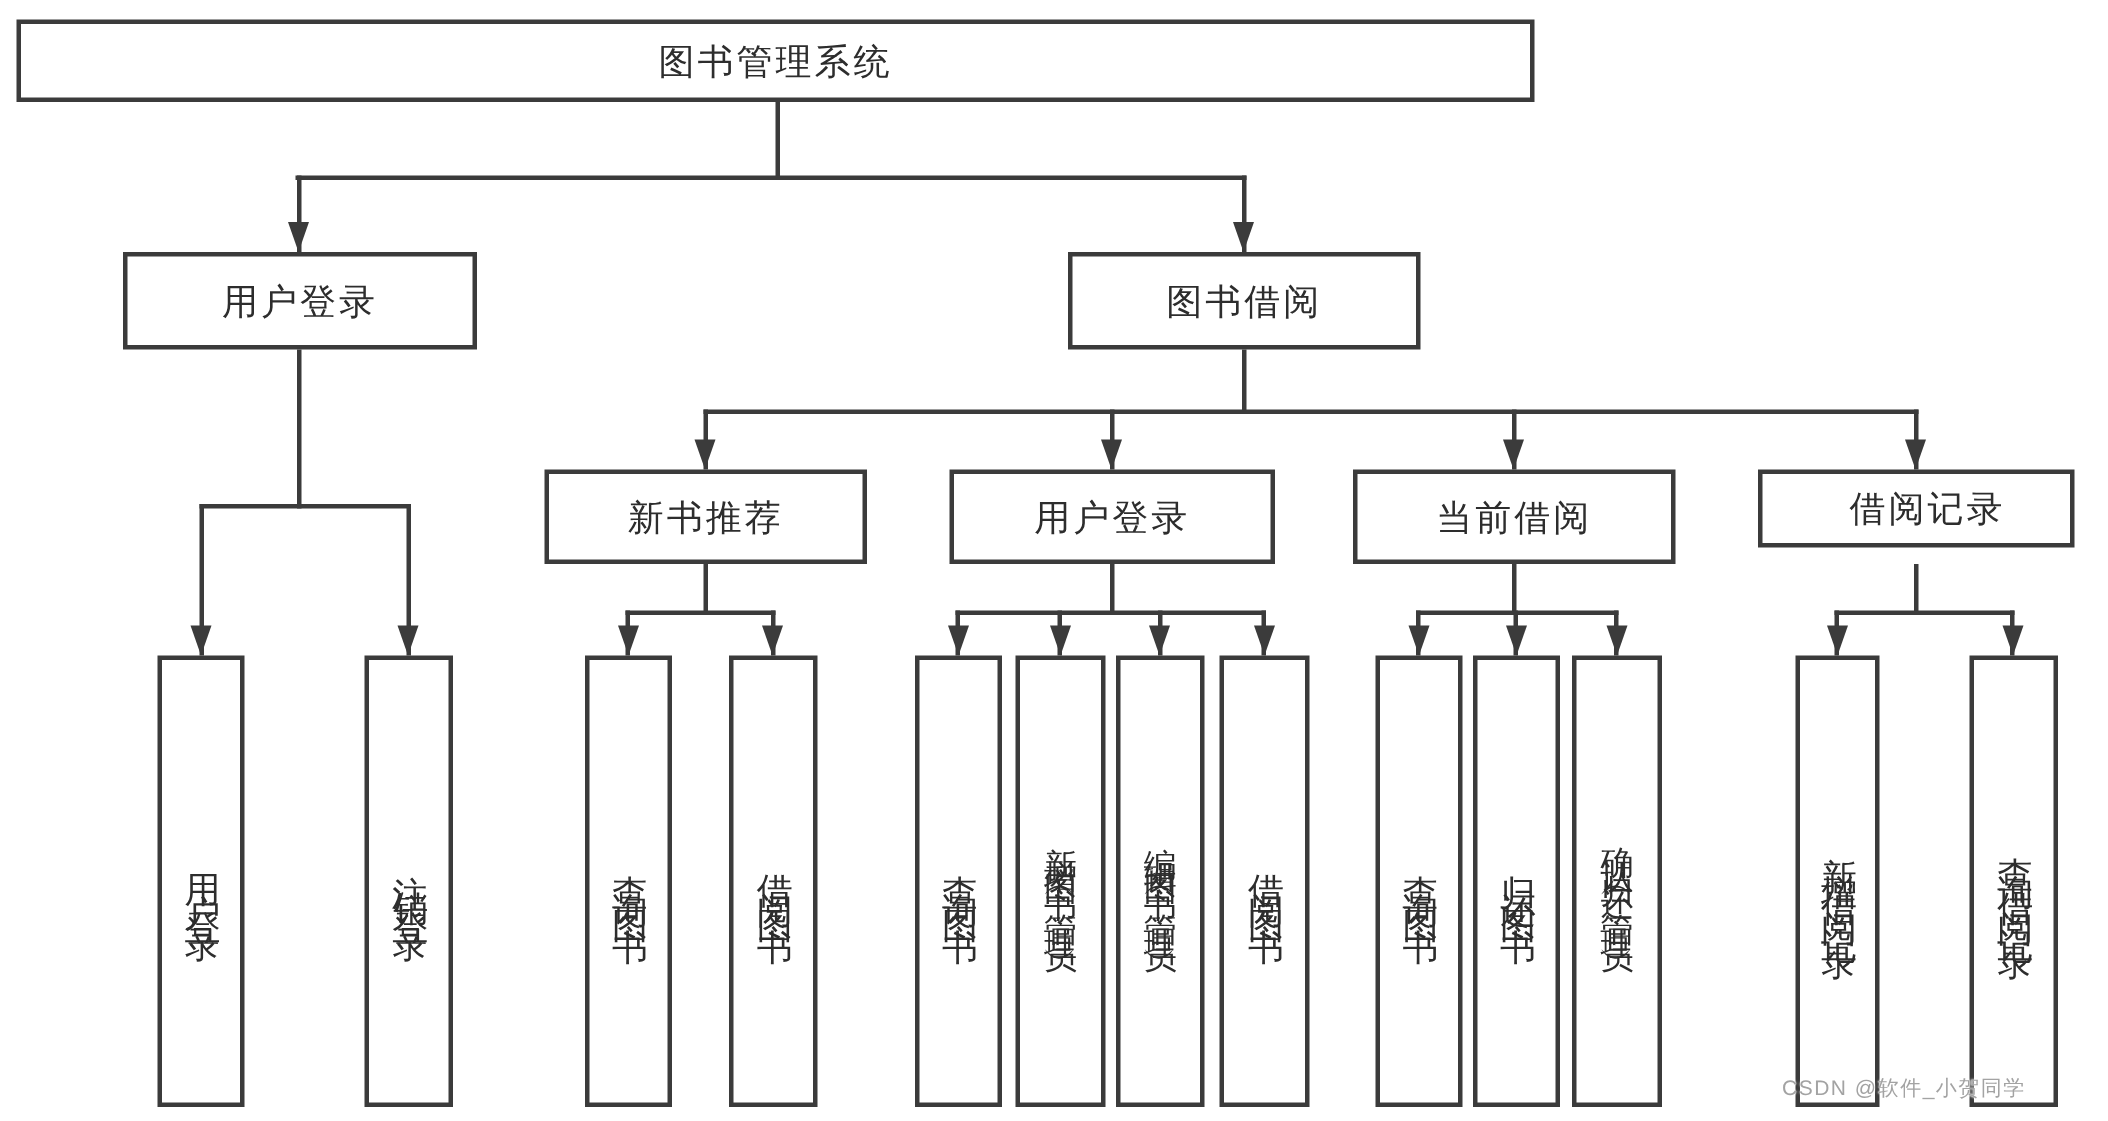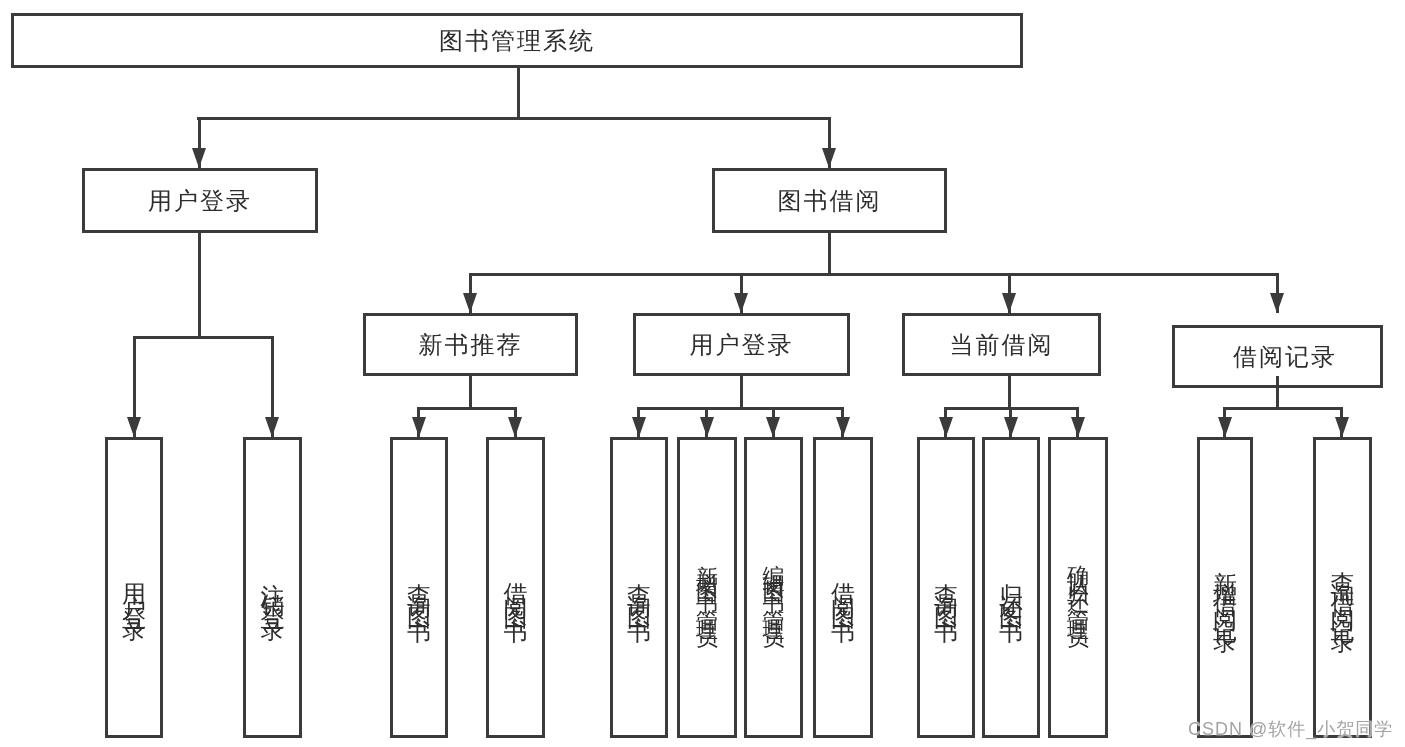--- a/index.html
+++ b/index.html
@@ -24,21 +24,21 @@
   .v,.h{position:absolute;background:var(--line,#3b3b3b);}
   .v{width:3px;}
   .h{height:3px;}
   .arrow{
     position:absolute;width:0;height:0;
     border-left:7px solid transparent;border-right:7px solid transparent;
     border-top:20px solid var(--line,#3b3b3b);
   }
   .watermark{
     position:absolute;left:1188px;top:717px;z-index:10;
-    font-size:18px;letter-spacing:1px;white-space:nowrap;
+    font-size:14px;letter-spacing:1px;white-space:nowrap;
     color:var(--watermark,#a3a3a3);text-shadow:0 0 2px #fff,0 0 1px #fff;
   }
 </style>
 </head>
 <body>
 
 <div class="box hbox" style="left:11px;top:13px;width:1012px;height:55px;">
   <span class="lbl">图书管理系统</span>
 </div>
 
@@ -51,25 +51,25 @@
 </div>
 
 <div class="box hbox" style="left:363px;top:313px;width:215px;height:63px;">
   <span class="lbl">新书推荐</span>
 </div>
 
 <div class="box hbox" style="left:633px;top:313px;width:217px;height:63px;">
   <span class="lbl">用户登录</span>
 </div>
 
-<div class="box hbox" style="left:902px;top:313px;width:199px;height:63px;">
+<div class="box hbox" style="left:902px;top:313px;width:215px;height:63px;">
   <span class="lbl">当前借阅</span>
 </div>
 
-<div class="box hbox" style="left:1172px;top:325px;width:211px;height:63px;padding-left:15px;">
+<div class="box hbox" style="left:1172px;top:313px;width:211px;height:52px;padding-left:15px;">
   <span class="lbl">借阅记录</span>
 </div>
 
 <div class="box leaf" style="left:105px;width:58px;">
   <span class="lbl">用户登录</span>
 </div>
 <div class="box leaf" style="left:243px;width:59px;">
   <span class="lbl">注销登录</span>
 </div>
 

